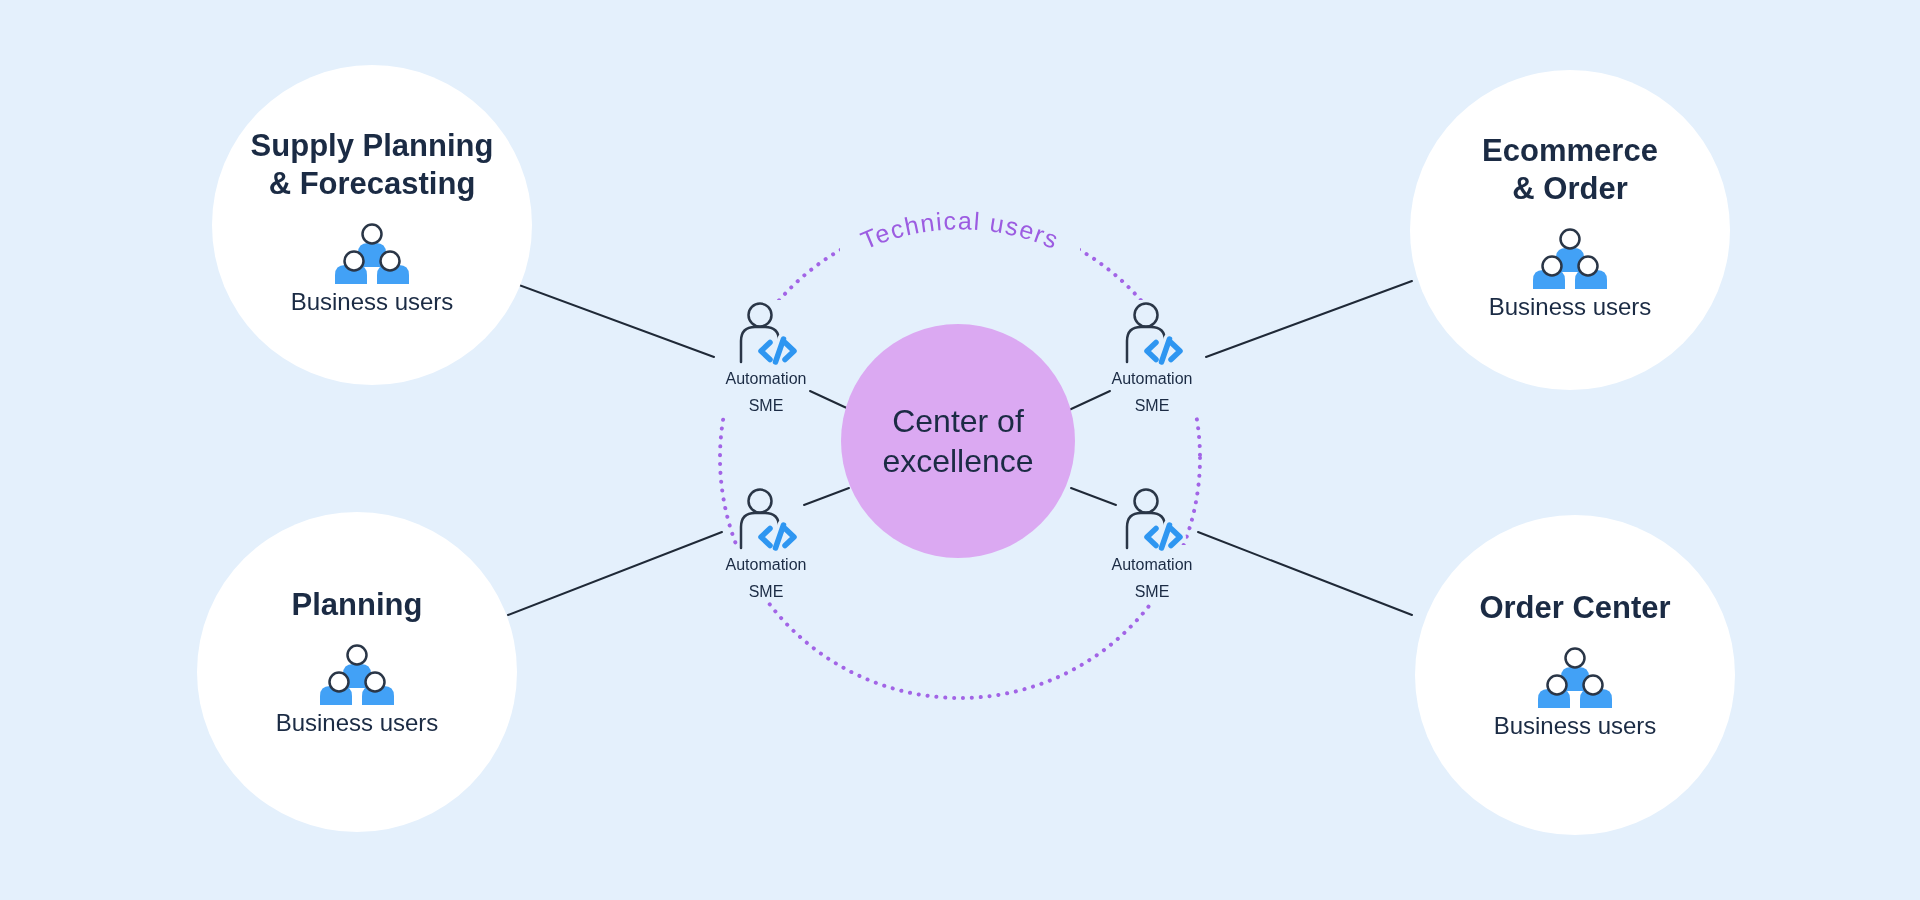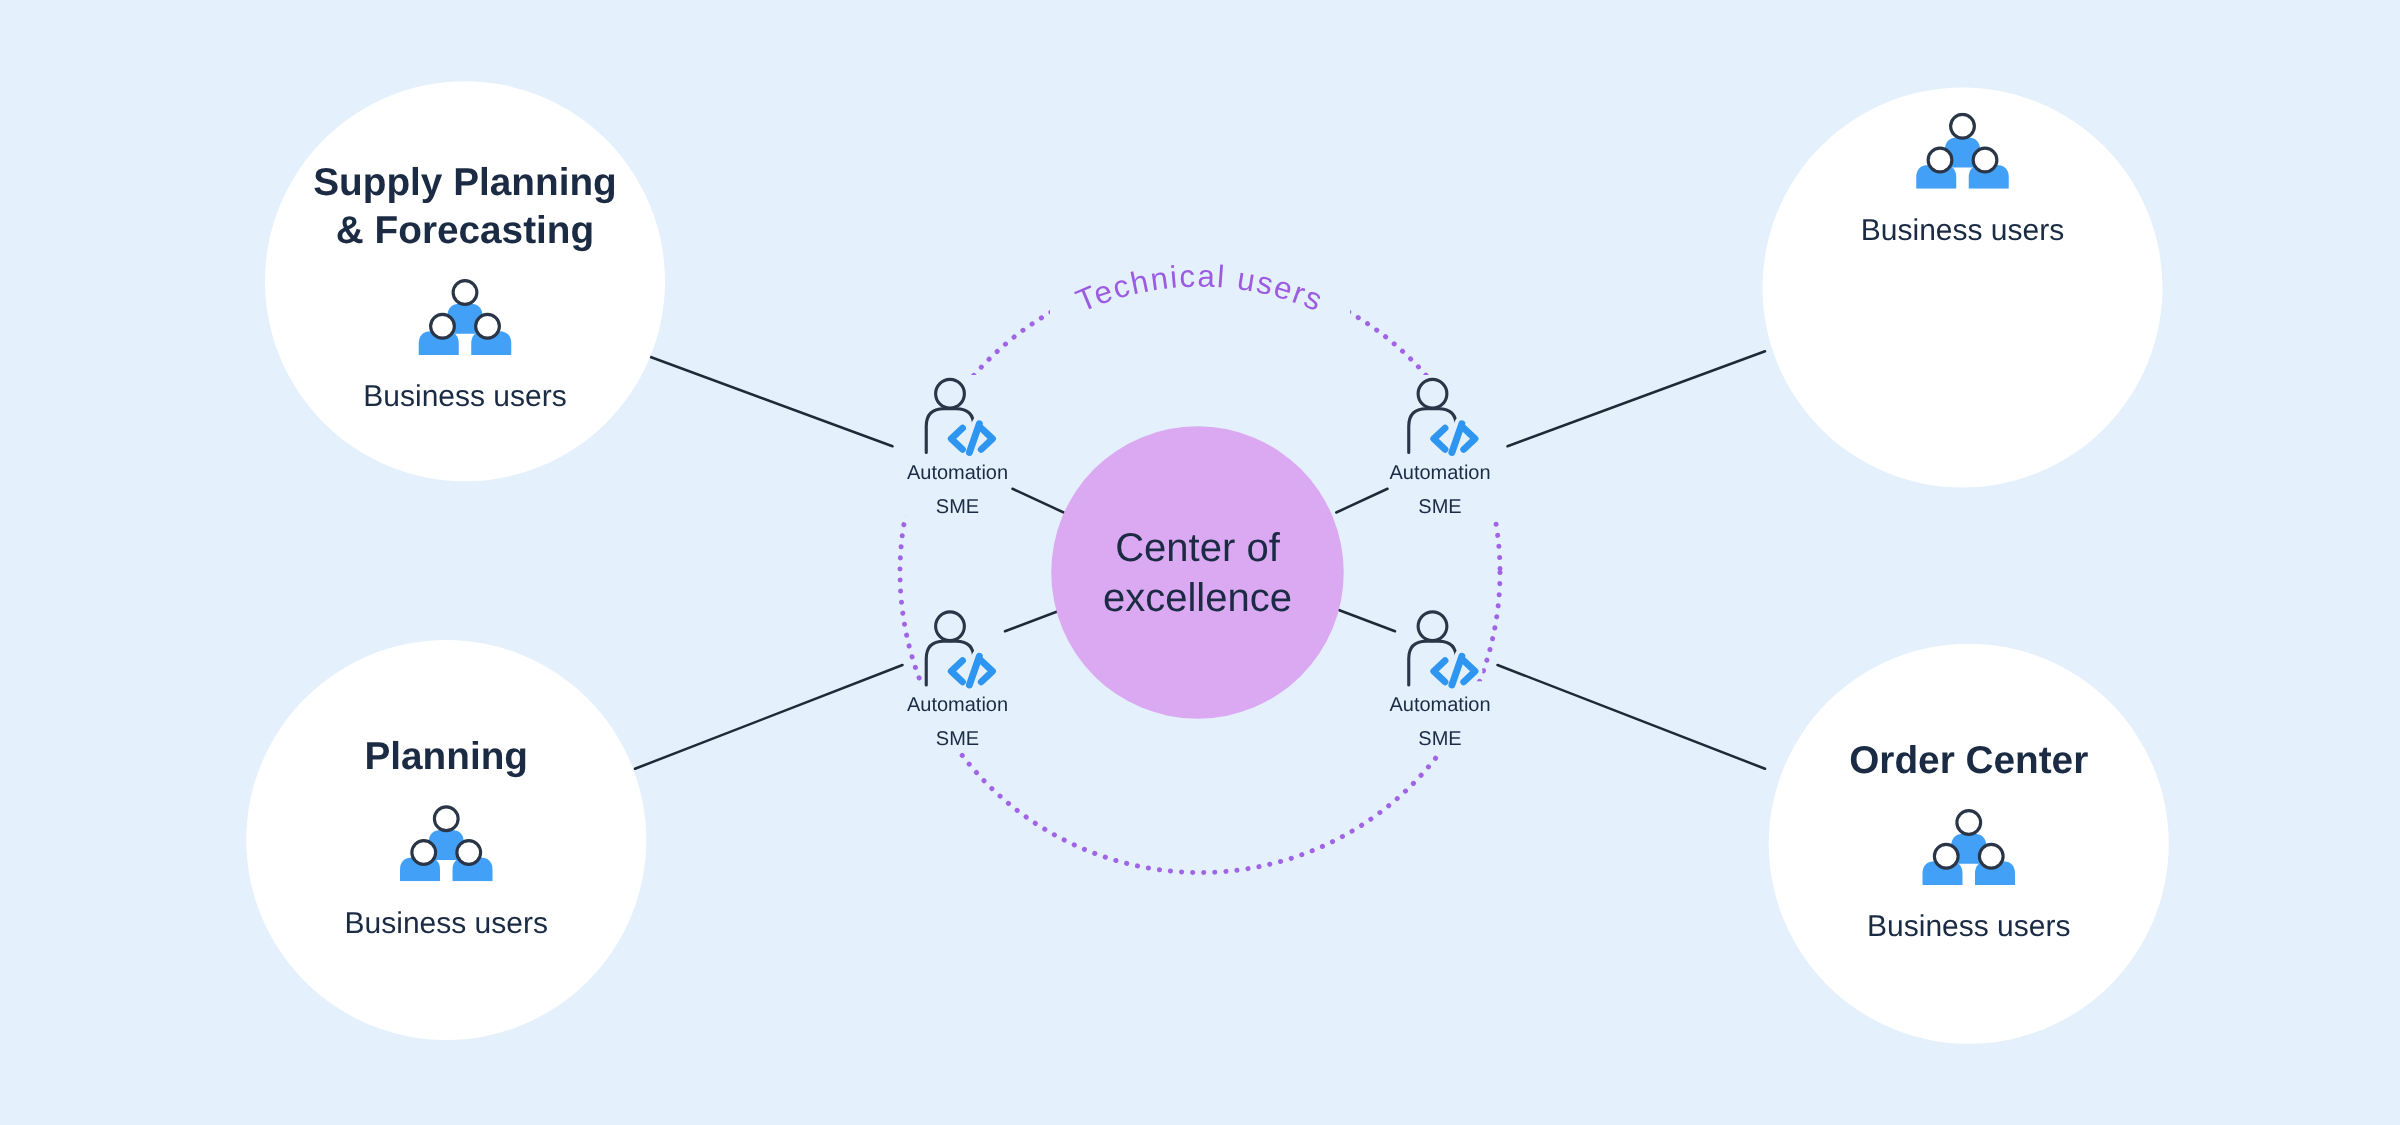--- a/index.html
+++ b/index.html
@@ -17,23 +17,23 @@
   .conn{stroke:var(--line);stroke-width:2;stroke-linecap:round;}
   .tu-text{fill:var(--technical-users-purple);font-size:25px;letter-spacing:1.5px;font-family:"Liberation Sans",sans-serif;}
 
   .dept{position:absolute;width:320px;height:320px;border-radius:50%;background:var(--circle-white);
         display:flex;flex-direction:column;align-items:center;color:var(--text-dark);}
   .dept-title{margin-top:62px;font-size:31px;line-height:38px;font-weight:600;text-align:center;}
   .dept.one-line .dept-title{margin-top:74px;}
   .dept-title span{display:block;}
   .dept-title span:empty{display:none;}
   .group-icon{margin-top:20px;display:block;}
-  .dept-subtitle{margin-top:20px;font-size:24px;line-height:28px;font-weight:400;}
-
-  .coe{position:absolute;left:841px;top:341px;width:234px;height:234px;border-radius:50%;
+  .dept-subtitle{margin-top:4px;font-size:24px;line-height:28px;font-weight:400;}
+
+  .coe{position:absolute;left:841px;top:324px;width:234px;height:234px;border-radius:50%;
        background:var(--center-circle);display:flex;align-items:center;justify-content:center;}
   .coe-label{font-size:32px;line-height:40px;font-weight:500;color:var(--text-dark);text-align:center;}
   .coe-label span{display:block;}
 
   .sme{position:absolute;width:160px;display:flex;flex-direction:column;align-items:center;}
   .sme-icon{display:block;}
   .sme-label{margin-top:-2px;font-size:16px;line-height:27px;color:var(--text-dark);text-align:center;}
   .sme-label span{display:block;}
 
   .g-head{fill:#fff;stroke:#2A3647;stroke-width:2.5;}
@@ -88,20 +88,24 @@
       <path class="g-body" d="M1 61 V52 Q1 42 11 42 H23 Q33 42 33 52 V61 Z"></path>
       <path class="g-body" d="M43 61 V52 Q43 42 53 42 H65 Q75 42 75 52 V61 Z"></path>
       <circle class="g-head" cx="38" cy="11" r="9.5"></circle>
       <circle class="g-head" cx="20" cy="38" r="9.5"></circle>
       <circle class="g-head" cx="56" cy="38" r="9.5"></circle>
     </svg>
     <div class="dept-subtitle">Business users</div>
   </div>
 
   <div class="dept" style="left:1410px;top:70px;">
+    <div class="dept-title">
+      <span>Ecommerce</span>
+      <span>&amp; Order</span>
+    </div>
     <svg class="group-icon" width="76" height="61" viewBox="0 0 76 61">
       <path class="g-body" d="M24 44 V30 Q24 20 34 20 H42 Q52 20 52 30 V44 Z"></path>
       <path class="g-body" d="M1 61 V52 Q1 42 11 42 H23 Q33 42 33 52 V61 Z"></path>
       <path class="g-body" d="M43 61 V52 Q43 42 53 42 H65 Q75 42 75 52 V61 Z"></path>
       <circle class="g-head" cx="38" cy="11" r="9.5"></circle>
       <circle class="g-head" cx="20" cy="38" r="9.5"></circle>
       <circle class="g-head" cx="56" cy="38" r="9.5"></circle>
     </svg>
     <div class="dept-subtitle">Business users</div>
   </div>

